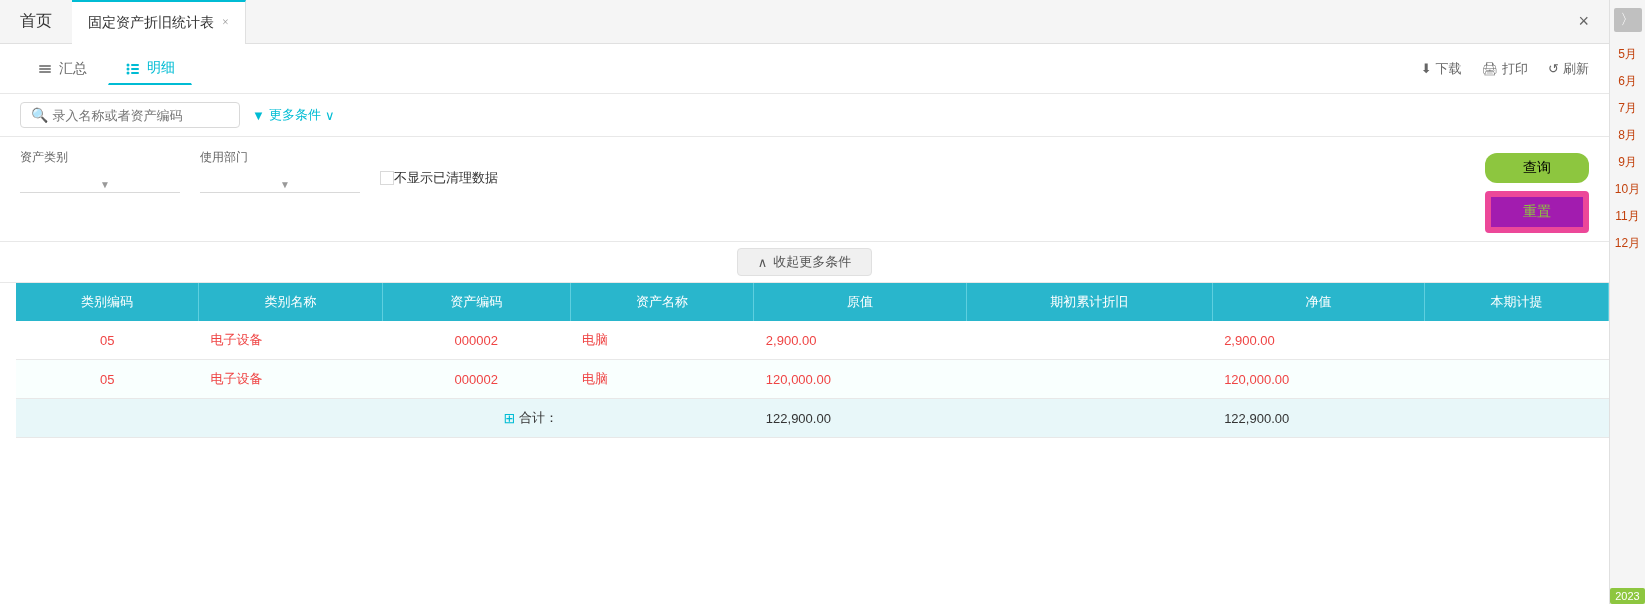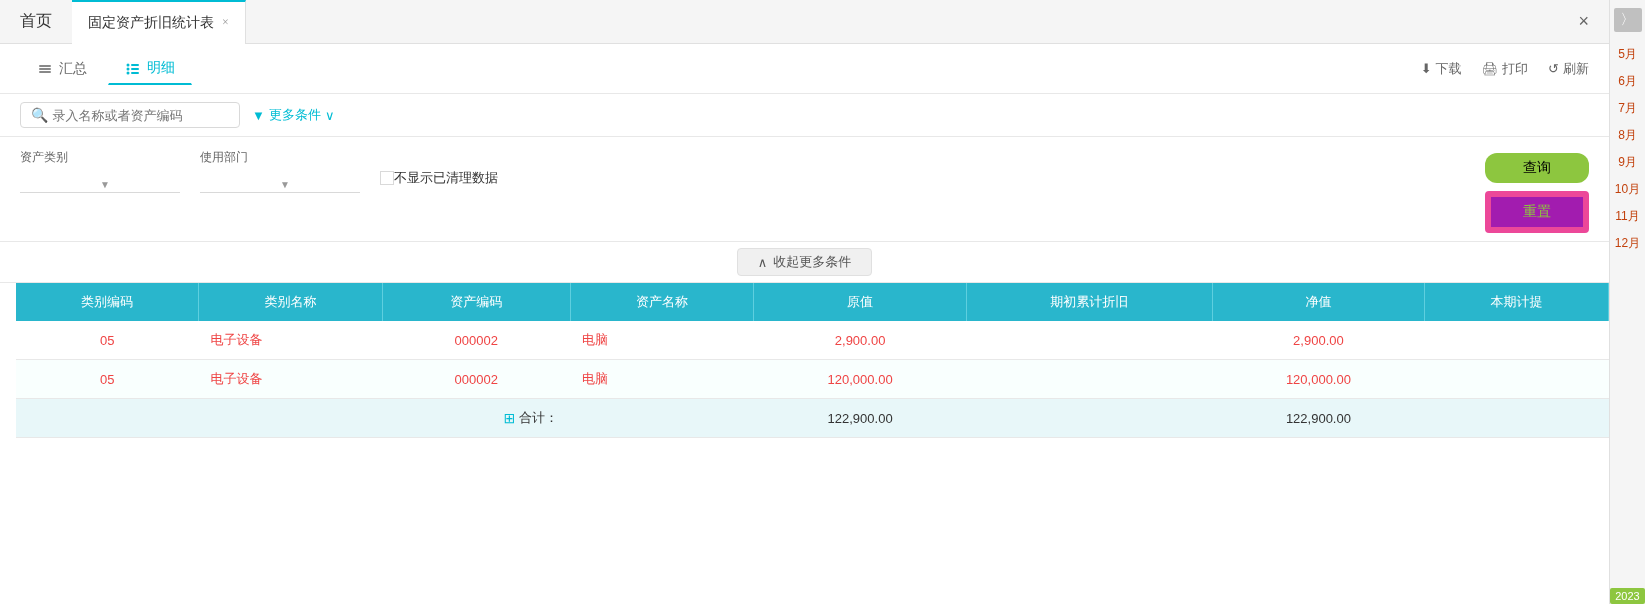--- a/index.html
+++ b/index.html
@@ -51,21 +51,21 @@
 
     
     .table-wrap { flex: 1; overflow: auto; margin-left: 16px; }
     table { width: 100%; border-collapse: collapse; }
     thead tr { background: #29b6cc; color: #fff; }
     thead th { padding: 10px 12px; text-align: center; font-weight: 500; font-size: 13px; border-right: 1px solid #5ecfdf; white-space: nowrap; }
     tbody tr { border-bottom: 1px solid #e8e8e8; }
     tbody tr:nth-child(odd) { background: #fff; }
     tbody tr:nth-child(even) { background: #f9fffe; }
     tbody td { padding: 10px 12px; text-align: center; font-size: 13px; color: #ef4444; }
-    tbody td.num { text-align: center; }
+    tbody td.num { text-align: left; }
     tbody td.text-left { text-align: left; }
     .summary-row { background: #e8f7f9 !important; }
     .summary-row td { font-size: 13px; color: #333; }
     .summary-label { display: flex; align-items: center; gap: 4px; justify-content: flex-end; }
     .sum-icon { color: #00bcd4; font-size: 14px; }
 
     
     .right-sidebar { width: 36px; background: #f5f5f5; border-left: 1px solid #e0e0e0; display: flex; flex-direction: column; align-items: center; padding-top: 8px; gap: 2px; }
     .sidebar-arrow { background: #c0c0c0; color: #fff; border: none; border-radius: 2px; width: 28px; height: 24px; cursor: pointer; font-size: 14px; display: flex; align-items: center; justify-content: center; margin-bottom: 8px; }
     .month-item { width: 100%; text-align: center; padding: 4px 2px; font-size: 12px; color: #c2410c; cursor: pointer; }

